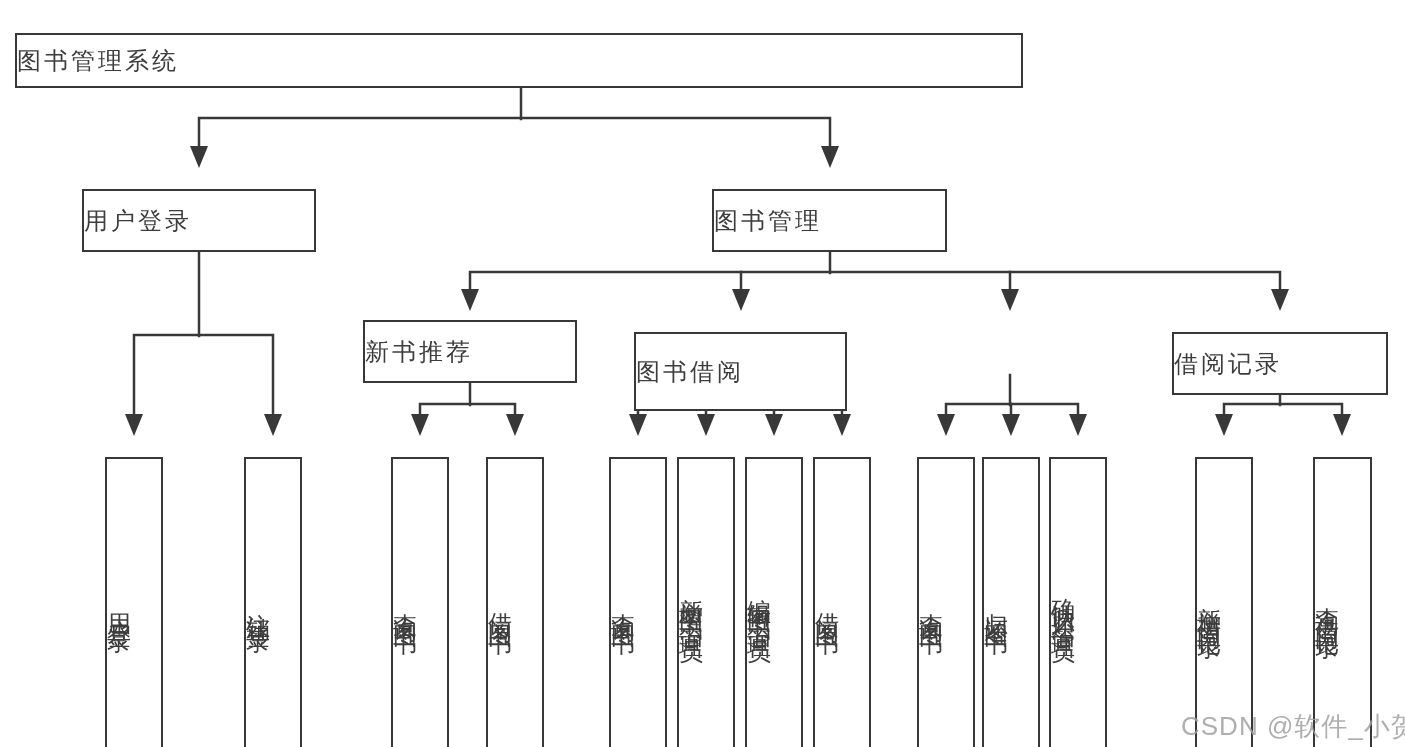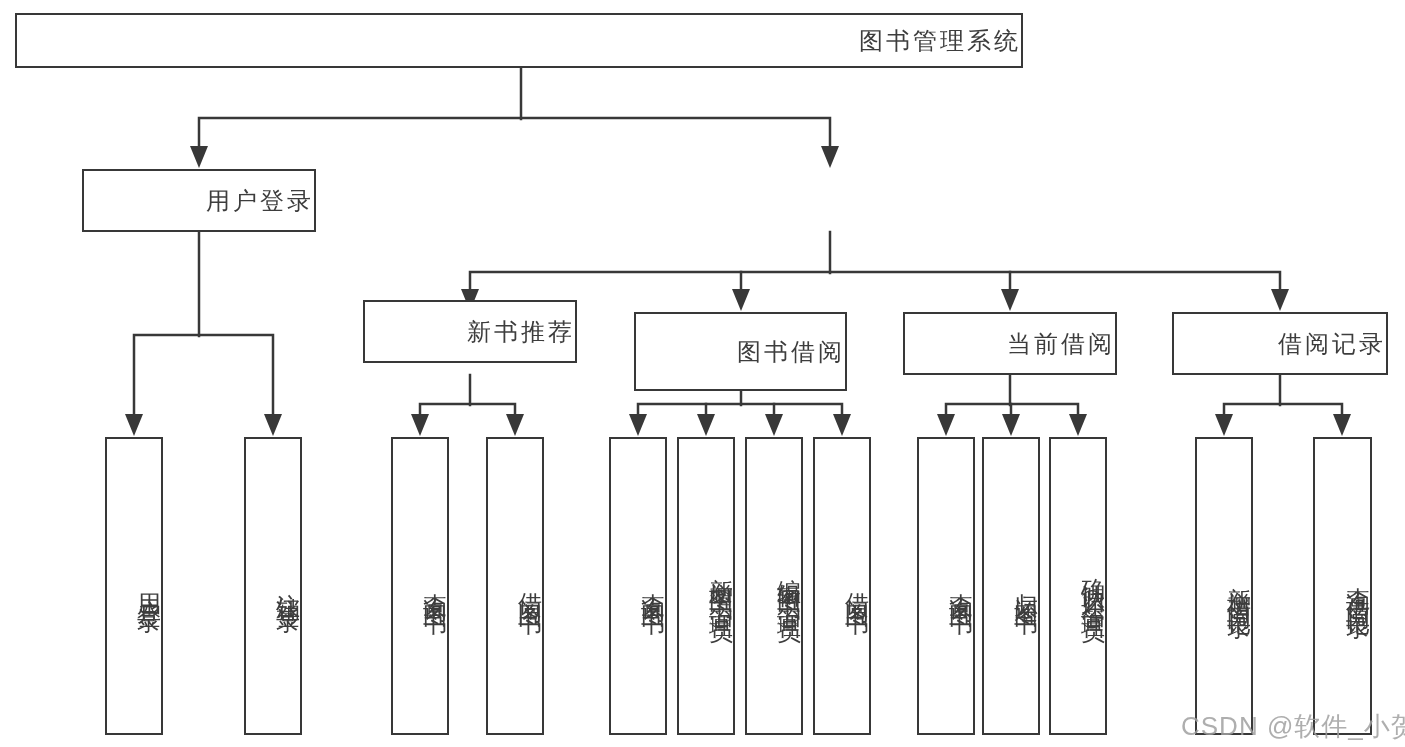--- a/index.html
+++ b/index.html
@@ -12,23 +12,24 @@
     font-family: "Liberation Sans", sans-serif;
   }
   .wires { position: absolute; left: 0; top: 0; z-index: 1; }
   .node {
     position: absolute;
     box-sizing: border-box;
     background: #ffffff;
     border: 2.5px solid #383838;
     display: flex;
     align-items: center;
-    justify-content: flex-end;
+    justify-content: flex-start;
     color: #3d3d3d;
     z-index: 2;
+    margin-top: 20px;
   }
   .hnode span {
     font-size: 24px;
     letter-spacing: 3px;
     white-space: nowrap;
   }
   .vnode span {
     writing-mode: vertical-rl;
     text-orientation: mixed;
     font-size: 24px;
@@ -104,29 +105,29 @@
     </g>
   </svg>
 
   <div class="node hnode" style="left:15px; top:13px; width:1008px; height:55px">
     <span>图书管理系统</span>
   </div>
 
   <div class="node hnode" style="left:82px; top:169px; width:234px; height:63px">
     <span>用户登录</span>
   </div>
+  <div class="node hnode" style="left:712px; top:169px; width:235px; height:63px">
+    <span>图书管理</span>
+  </div>
 
   <div class="node hnode" style="left:363px; top:300px; width:214px; height:63px">
     <span>新书推荐</span>
   </div>
   <div class="node hnode" style="left:634px; top:312px; width:213px; height:79px">
     <span>图书借阅</span>
-  </div>
-  <div class="node hnode" style="left:903px; top:312px; width:214px; height:63px">
-    <span>当前借阅</span>
   </div>
   <div class="node hnode" style="left:1172px; top:312px; width:216px; height:63px">
     <span>借阅记录</span>
   </div>
 
   <div class="node vnode" style="left:105px; top:437px; width:58px; height:298px">
     <span>用户登录</span>
   </div>
   <div class="node vnode" style="left:244px; top:437px; width:58px; height:298px">
     <span>注销登录</span>

